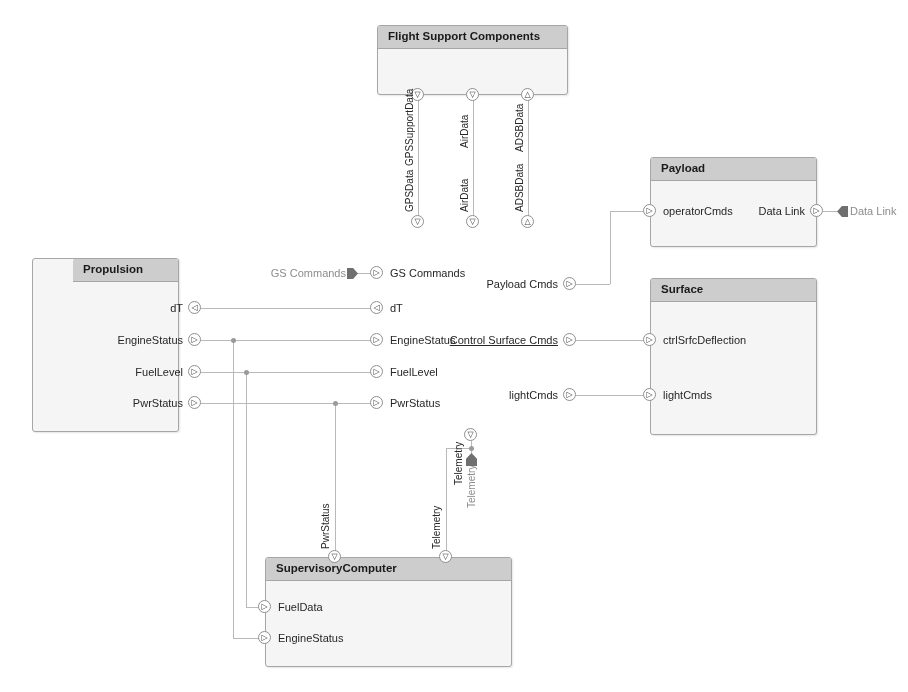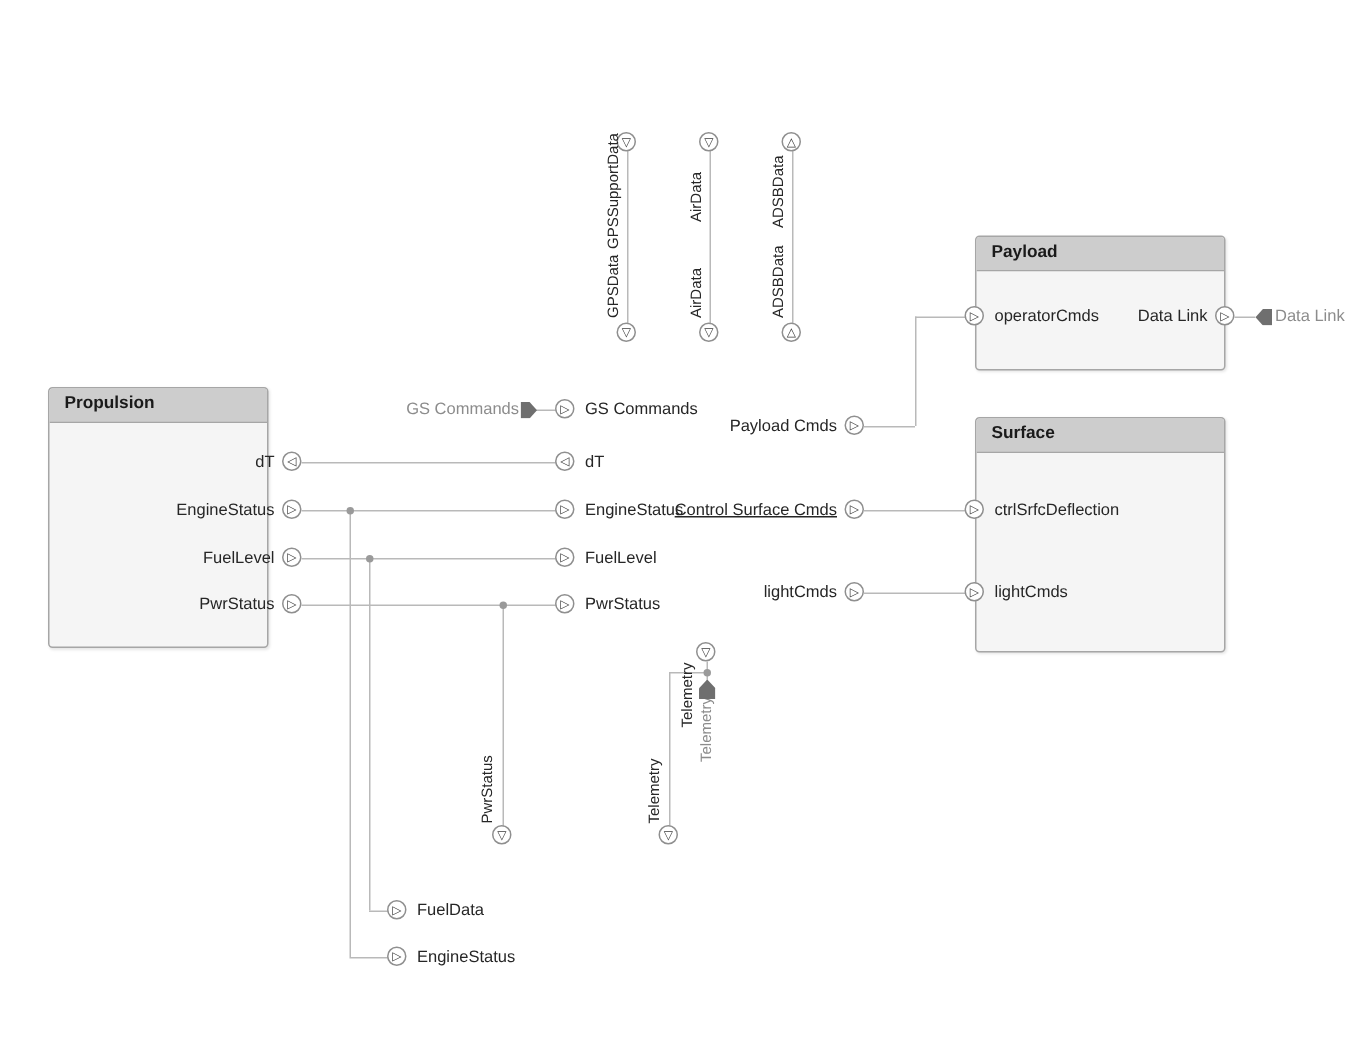--- a/index.html
+++ b/index.html
@@ -25,40 +25,50 @@
   .vlabel{position:absolute;font-size:10px;line-height:12px;color:#262626;white-space:nowrap;
           transform:rotate(-90deg);transform-origin:0 0;}
   .gray{color:#8c8c8c;}
   .ext{position:absolute;background:#6f6f6f;}
 </style>
 </head>
 <body>
 
 <div id="canvas">
 
-
-
-  <div class="block" style="left:32px;top:258px;width:147px;height:174px;">
+  <div class="block" style="left:377px;top:25px;width:191px;height:70px;">
+    <div class="hdr">
+      <span>Flight Support Components</span>
+    </div>
+  </div>
+
+
+  <div class="block" style="left:32px;top:258px;width:147px;height:174px;padding-left:40px;">
     <div class="hdr">
       <span>Propulsion</span>
     </div>
   </div>
 
   <div class="block" style="left:650px;top:157px;width:167px;height:90px;">
     <div class="hdr">
       <span>Payload</span>
     </div>
   </div>
 
   <div class="block" style="left:650px;top:278px;width:167px;height:157px;">
     <div class="hdr">
       <span>Surface</span>
     </div>
   </div>
 
+  <div class="block" style="left:265px;top:557px;width:247px;height:110px;">
+    <div class="hdr">
+      <span>SupervisoryComputer</span>
+    </div>
+  </div>
 
   <div class="wv" style="left:418px;top:95px;height:128px;"></div>
   <div class="wv" style="left:473px;top:95px;height:128px;"></div>
   <div class="wv" style="left:528px;top:95px;height:128px;"></div>
 
   <div class="wh" style="left:357px;top:273px;width:14px;"></div>
   <div class="wh" style="left:201px;top:308px;width:170px;"></div>
   <div class="wh" style="left:201px;top:340px;width:170px;"></div>
   <div class="wh" style="left:201px;top:372px;width:170px;"></div>
   <div class="wh" style="left:201px;top:403px;width:170px;"></div>

